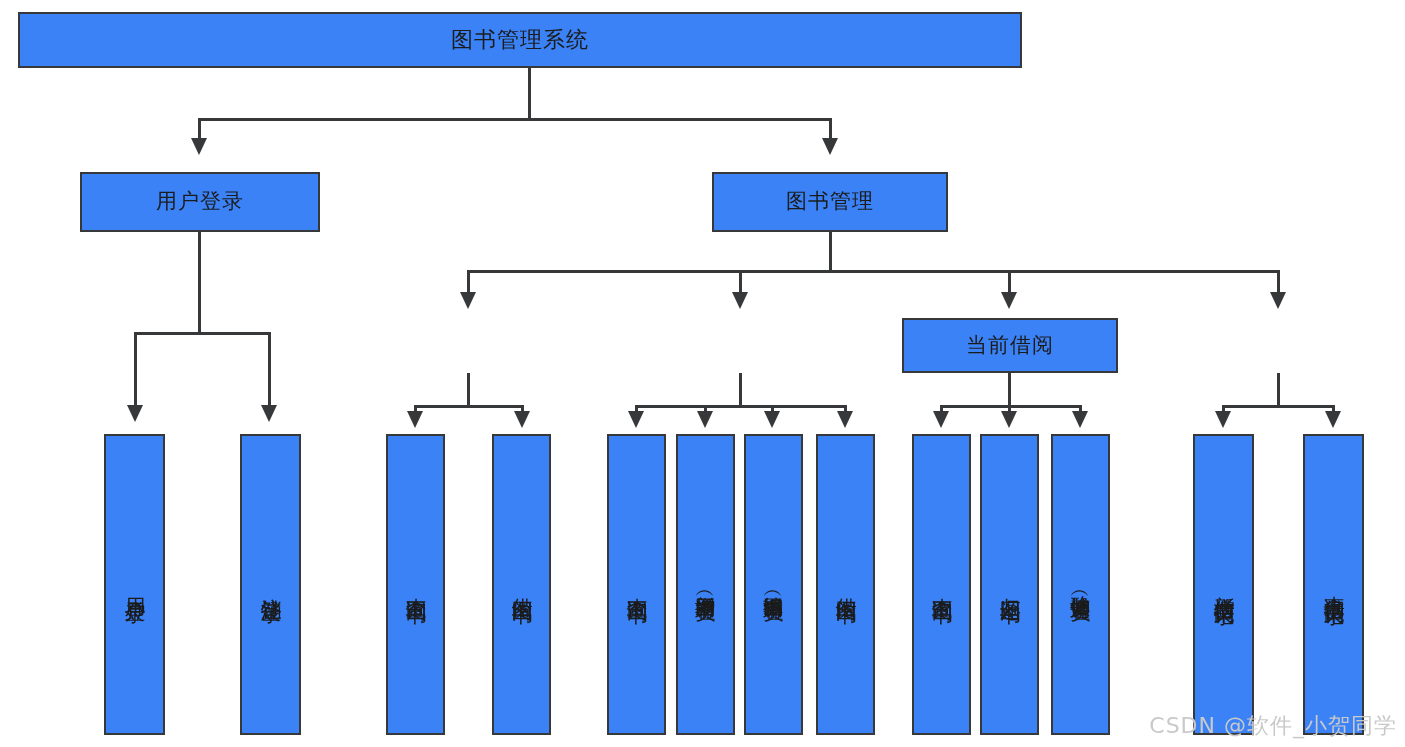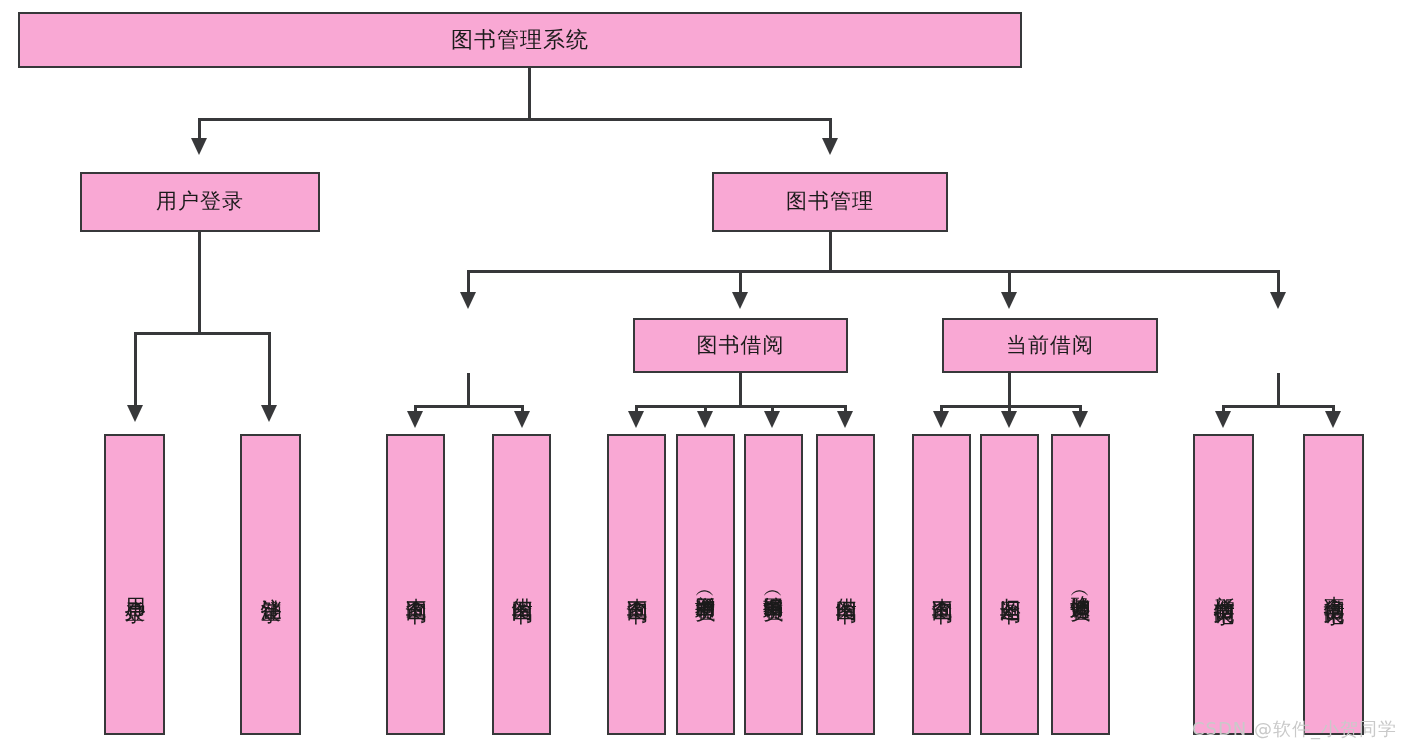--- a/index.html
+++ b/index.html
@@ -6,21 +6,21 @@
   body{
     font-family:"DejaVu Sans","Liberation Sans",sans-serif;
     width:1405px;height:747px;position:relative;overflow:hidden;
   }
   #canvas{position:absolute;left:0;top:0;width:1405px;height:747px;}
 
   
   .node{
     position:absolute;
     box-sizing:border-box;
-    background:#f9a8d4;
+    background:#3b82f6;
     border:2px solid #37383a;
     display:flex;
     align-items:center;
     justify-content:center;
     color:#1b1b1b;
     z-index:3;
   }
   .node.h{
     font-size:21px;
     letter-spacing:1px;
@@ -55,21 +55,21 @@
     border-left:8px solid transparent;
     border-right:8px solid transparent;
     border-top:17px solid #37383a;
     z-index:2;
   }
 
   
   .watermark{
     position:absolute;
     right:8px;bottom:6px;
-    font-size:18px;
+    font-size:22px;
     color:#c9c9c9;
     letter-spacing:1px;
     white-space:nowrap;
     z-index:5;
     font-family:"DejaVu Sans","Liberation Sans",sans-serif;
   }
 </style>
 </head>
 <body>
 
@@ -106,24 +106,21 @@
   <div class="ln h" style="left:467px;top:270px;width:813px;height:3px;"></div>
   <div class="ln v" style="left:467px;top:270px;width:3px;height:24px;"></div>
   <div class="ln v" style="left:739px;top:270px;width:3px;height:24px;"></div>
   <div class="ln v" style="left:1008px;top:270px;width:3px;height:24px;"></div>
   <div class="ln v" style="left:1277px;top:270px;width:3px;height:24px;"></div>
   <div class="arrow" style="left:460px;top:292px;"></div>
   <div class="arrow" style="left:732px;top:292px;"></div>
   <div class="arrow" style="left:1001px;top:292px;"></div>
   <div class="arrow" style="left:1270px;top:292px;"></div>
 
-  <div class="node h" style="left:633px;top:318px;width:215px;height:55px;">
-    <span>图书借阅</span>
-  </div>
-  <div class="node h" style="left:942px;top:318px;width:216px;height:55px;">
+  <div class="node h" style="left:902px;top:318px;width:216px;height:55px;">
     <span>当前借阅</span>
   </div>
 
   <div class="ln v" style="left:467px;top:373px;width:3px;height:34px;"></div>
   <div class="ln h" style="left:414px;top:405px;width:110px;height:3px;"></div>
   <div class="ln v" style="left:414px;top:405px;width:3px;height:8px;"></div>
   <div class="ln v" style="left:521px;top:405px;width:3px;height:8px;"></div>
   <div class="arrow" style="left:407px;top:411px;"></div>
   <div class="arrow" style="left:514px;top:411px;"></div>
 

